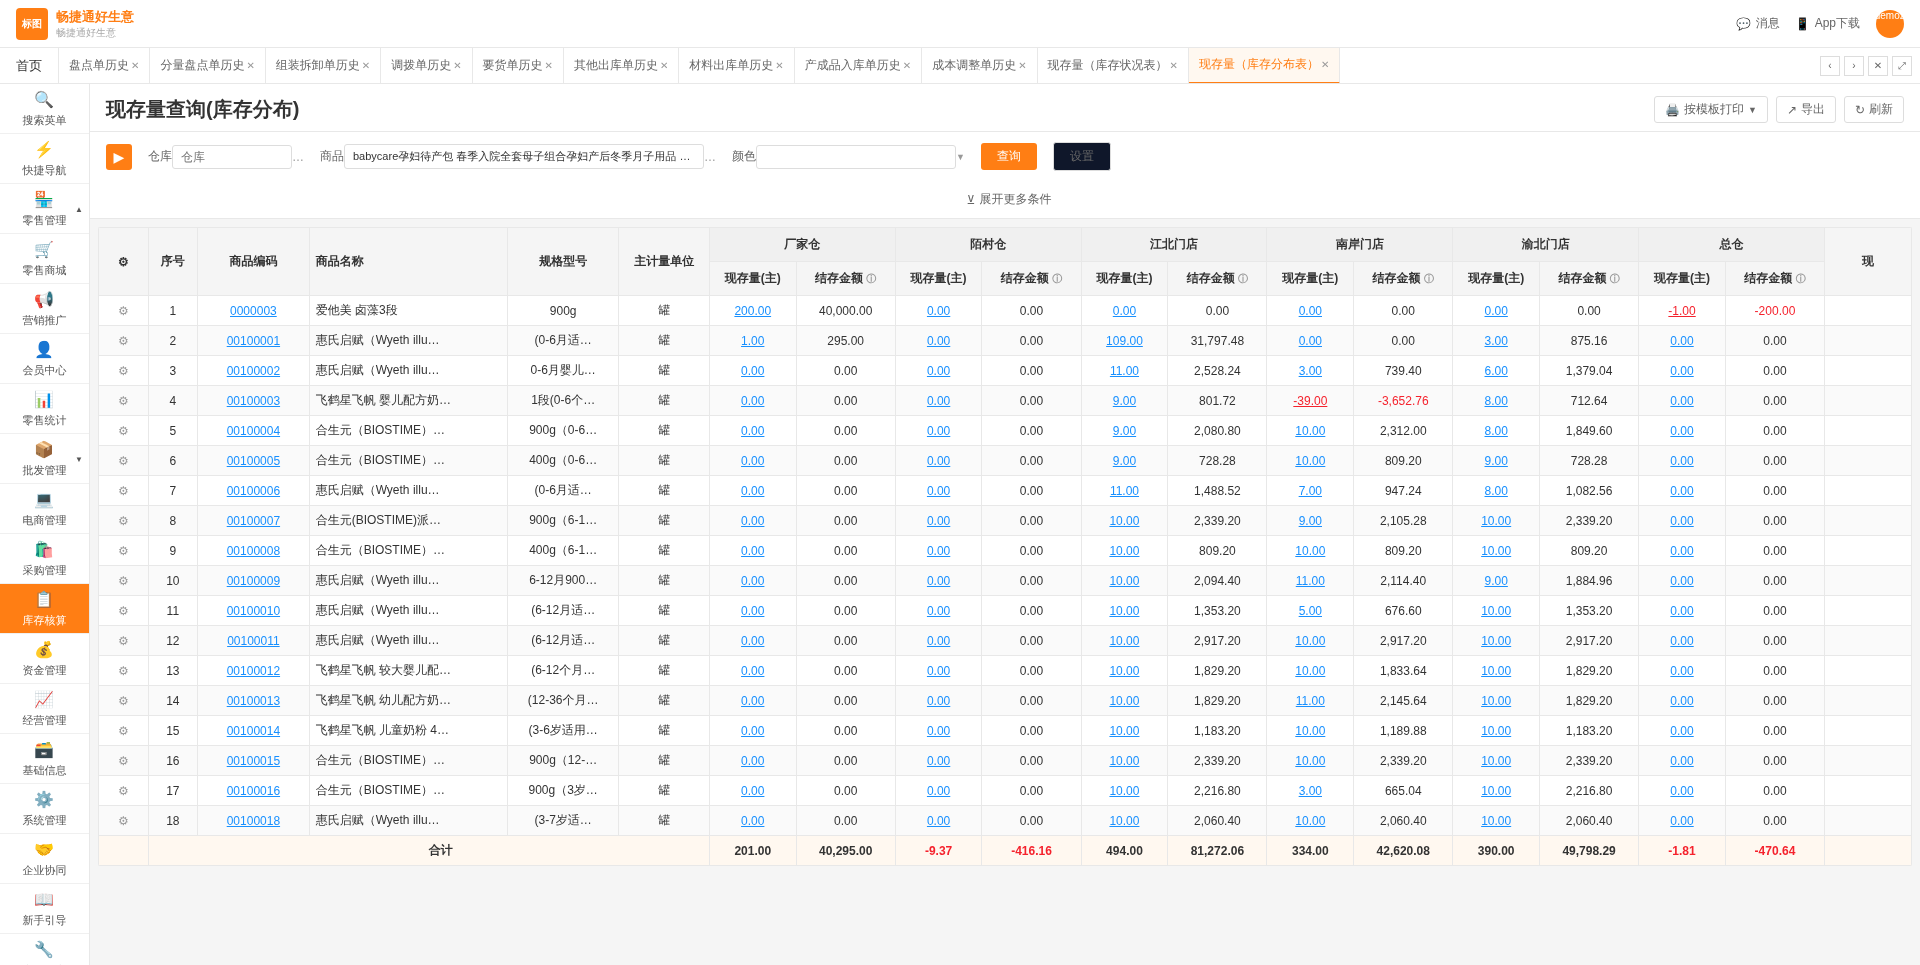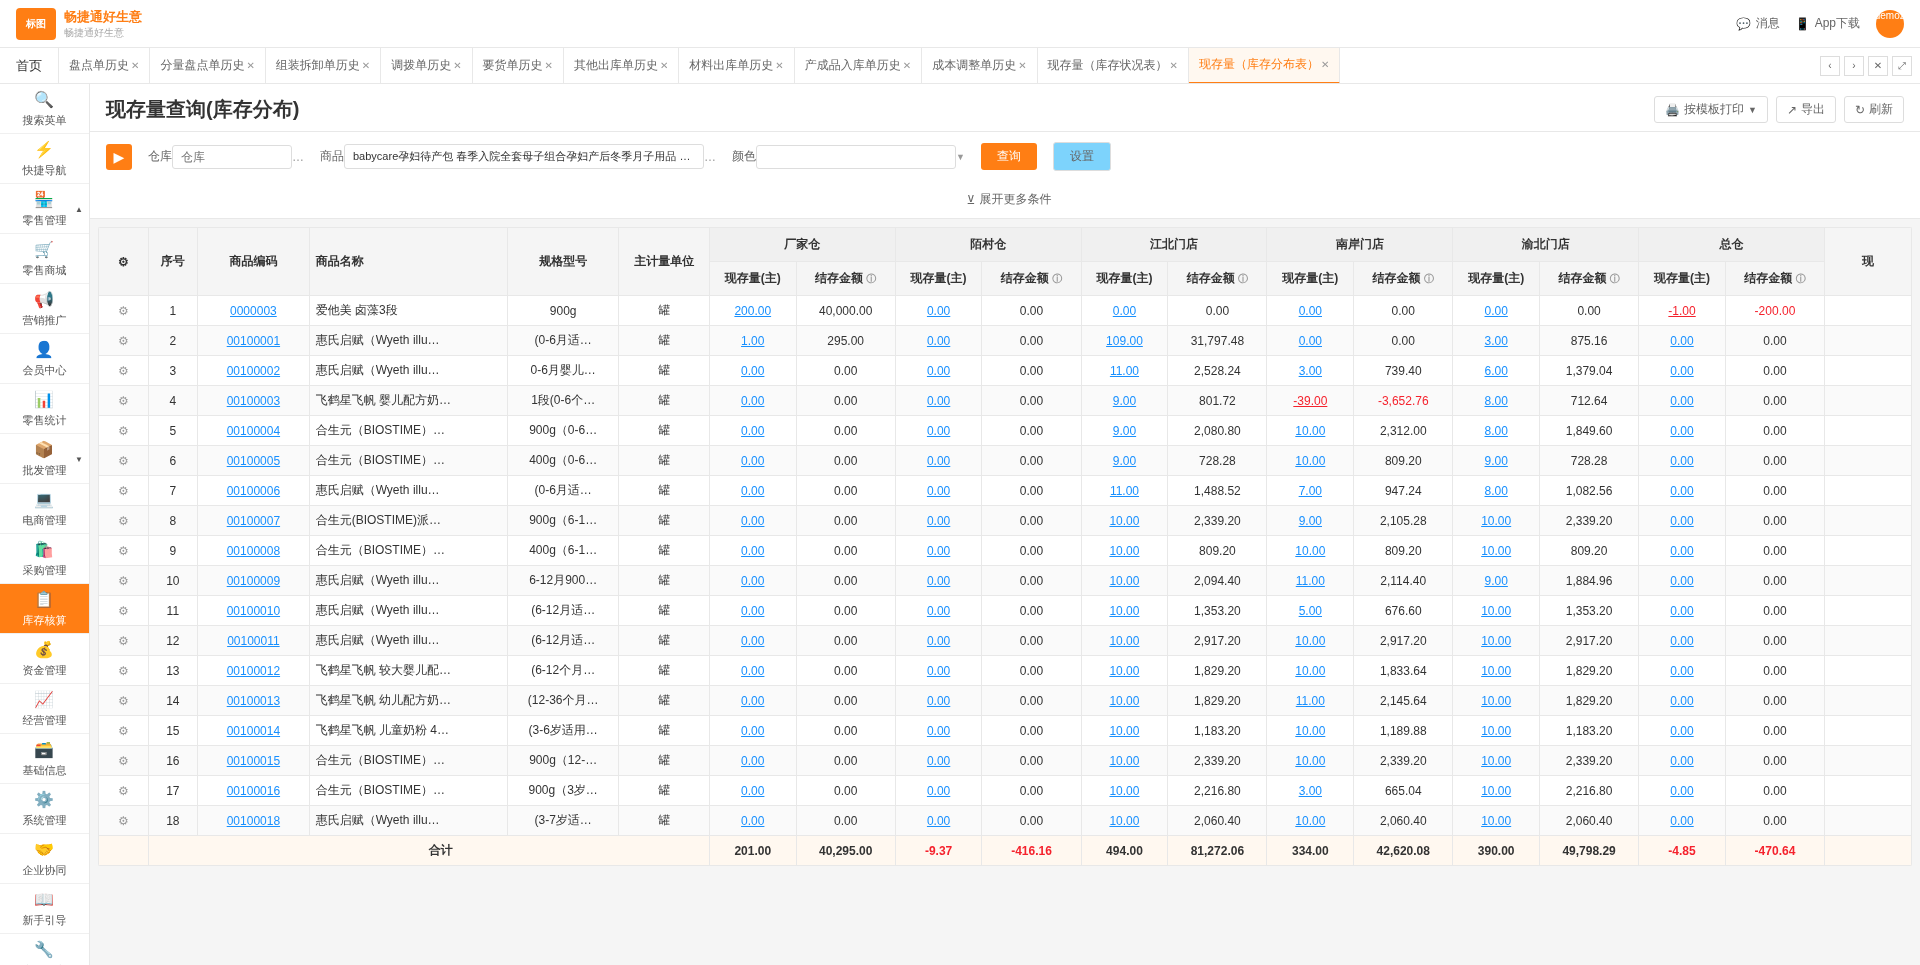--- a/index.html
+++ b/index.html
@@ -12,21 +12,21 @@
       display: flex;
       align-items: center;
       justify-content: space-between;
       padding: 0 16px;
       border-bottom: 1px solid #e8e8e8;
       position: fixed;
       top: 0; left: 0; right: 0;
       z-index: 100;
     }
     .logo-area { display: flex; align-items: center; gap: 8px; }
-    .logo-icon { width: 40px; height: 32px; background: #ff7e14; border-radius: 4px; display: flex; align-items: center; justify-content: center; color: #fff; font-weight: bold; font-size: 10px; }
+    .logo-icon { width: 32px; height: 32px; background: #ff7e14; border-radius: 4px; display: flex; align-items: center; justify-content: center; color: #fff; font-weight: bold; font-size: 10px; }
     .top-right { display: flex; align-items: center; gap: 16px; }
     .top-right-item { display: flex; align-items: center; gap: 4px; font-size: 12px; color: #666; cursor: pointer; }
     .avatar { width: 28px; height: 28px; border-radius: 50%; background: #ff7e14; display: flex; align-items: flex-start; justify-content: center; color: #fff; font-size: 11px; }
     
     
     .tab-bar {
       position: fixed;
       top: 48px; left: 0; right: 0;
       height: 36px;
       background: #fff;
@@ -148,21 +148,21 @@
     .search-input-color { width: 200px; }
     .expand-conditions {
       display: flex; align-items: center; gap: 4px; cursor: pointer;
       font-size: 12px; color: #666; margin-left: 8px;
     }
     .search-btn {
       padding: 5px 16px; background: #ff7e14; color: #fff;
       border: none; border-radius: 3px; cursor: pointer; font-size: 12px;
     }
     .settings-btn {
-      padding: 5px 16px; background: #7dd3fc; color: #666;
+      padding: 5px 16px; background: #0f172a; color: #666;
       border: 1px solid #ddd; border-radius: 3px; cursor: pointer; font-size: 12px;
     }
     .search-dots { color: #999; cursor: pointer; }
     .search-input-product {
       border: 1px solid #ddd; border-radius: 3px; padding: 4px 8px;
       font-size: 11px; width: 360px; color: #333;
       white-space: nowrap; overflow: hidden; text-overflow: ellipsis;
     }
 
     
@@ -864,21 +864,21 @@
   <td>201.00</td>
   <td>40,295.00</td>
   <td class="negative">-9.37</td>
   <td class="negative">-416.16</td>
   <td>494.00</td>
   <td>81,272.06</td>
   <td>334.00</td>
   <td>42,620.08</td>
   <td>390.00</td>
   <td>49,798.29</td>
-  <td class="negative">-4.85</td>
+  <td class="negative">-1.81</td>
   <td class="negative">-470.64</td>
   <td></td>
 </tr>
           </tbody>
       </table>
     </div>
   </div>
 </div>
 
 </body></html>

